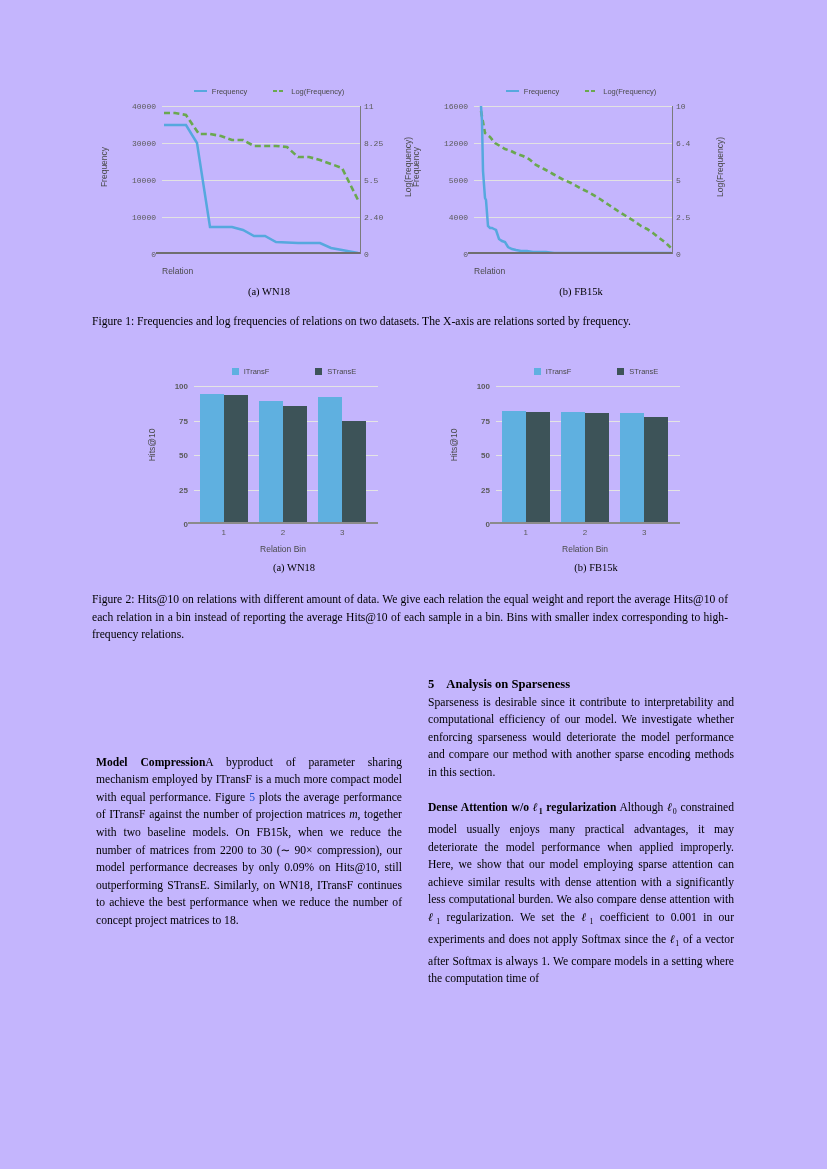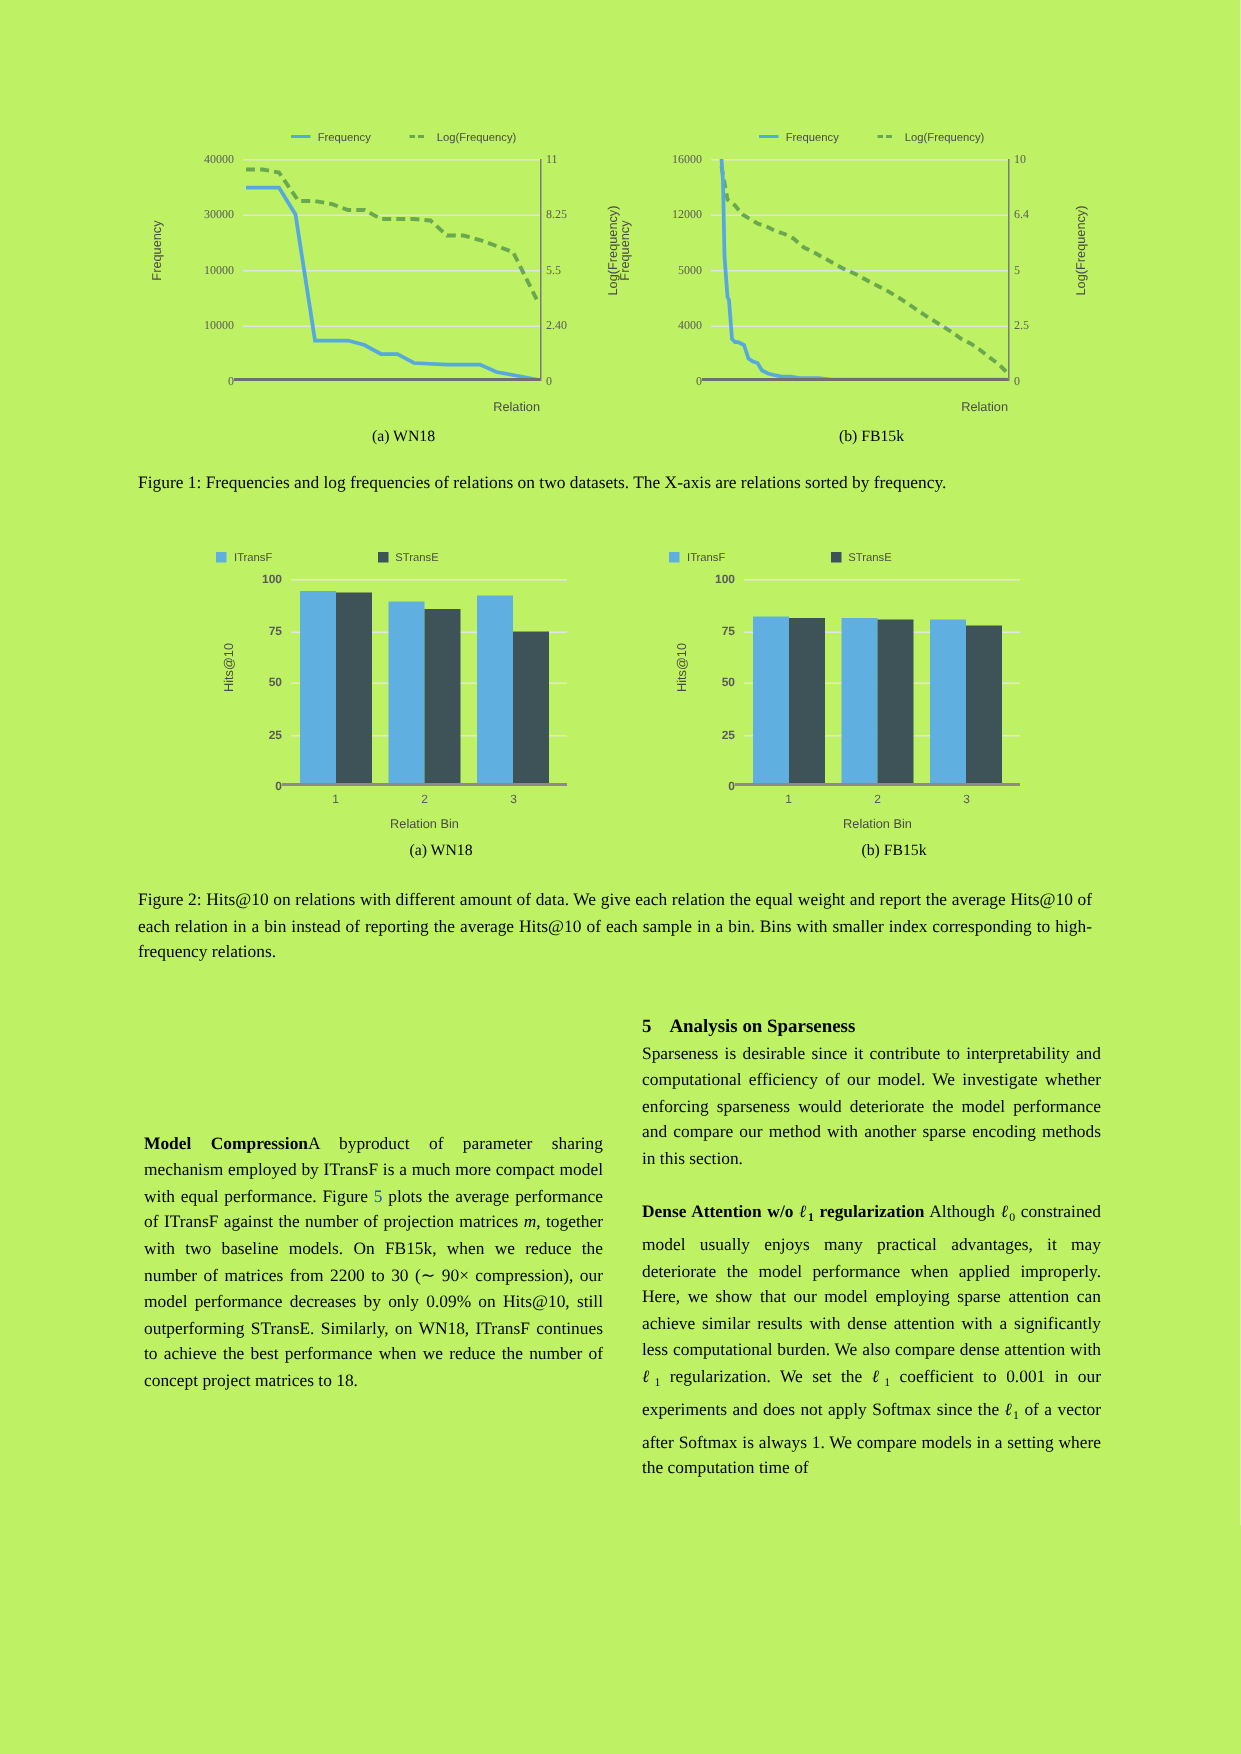--- a/index.html
+++ b/index.html
@@ -13,21 +13,21 @@
     position: relative;
     font-family: "Liberation Serif", serif;
     color: #000;
     overflow: hidden;
   }
   .page {
     position: absolute;
     left: 0; top: 0;
     width: 827px;
     height: 1169px;
-    background: #bef264;
+    background: #c4b5fd;
   }
 
   
   .fig1-wrap {
     position: absolute;
     left: 96px;
     top: 84px;
     width: 640px;
     height: 216px;
   }
@@ -86,21 +86,21 @@
     bottom: 0;
     height: 1.6px;
     background: #6f6f6f;
   }
   .lc-plot svg { position: absolute; left: 0; top: 0; }
 
   .lc-ytick {
     position: absolute;
     right: 0;
     transform: translateY(-50%);
-    font-family: Liberation Serif, serif;
+    font-family: Liberation Mono, monospace;
     font-size: 8px;
     color: #5b5b5b;
     white-space: nowrap;
     text-align: center;
   }
   .lc-ylabels-left {
     position: absolute;
     left: 0; top: 22px;
     width: 42px; height: 148px;
   }
@@ -120,21 +120,21 @@
     transform-origin: 50% 50%;
   }
   .lc-ytitle.left  { left: -30px; top: 78px; transform: rotate(-90deg); }
   .lc-ytitle.right { left: 264px;  top: 78px; transform: rotate(-90deg); }
 
   .lc-xtitle {
     position: absolute;
     left: 48px;
     top: 182px;
     width: 198px;
-    text-align: right;
+    text-align: left;
     font-family: "Liberation Sans", sans-serif;
     font-size: 8.5px;
     color: #4a4a4a;
   }
   .subcap {
     position: absolute;
     left: 0;
     width: 100%;
     text-align: center;
     font-family: "Liberation Serif", serif;
@@ -157,21 +157,22 @@
     height: 222px;
   }
   .barchart.left  { left: 48px; }
   .barchart.right { left: 350px; }
 
   .bc-legend {
     position: absolute;
     top: 2px; left: 0; width: 100%;
     height: 14px;
     display: flex;
-    gap: 70px;
+    justify-content: center;
+    gap: 46px;
     align-items: center;
     font-family: "Liberation Sans", sans-serif;
     font-size: 7.5px;
     color: #4a4a4a;
   }
   .bc-leg-item { display: flex; align-items: center; gap: 5px; }
   .sw {
     display: inline-block;
     width: 7px; height: 7px;
   }

